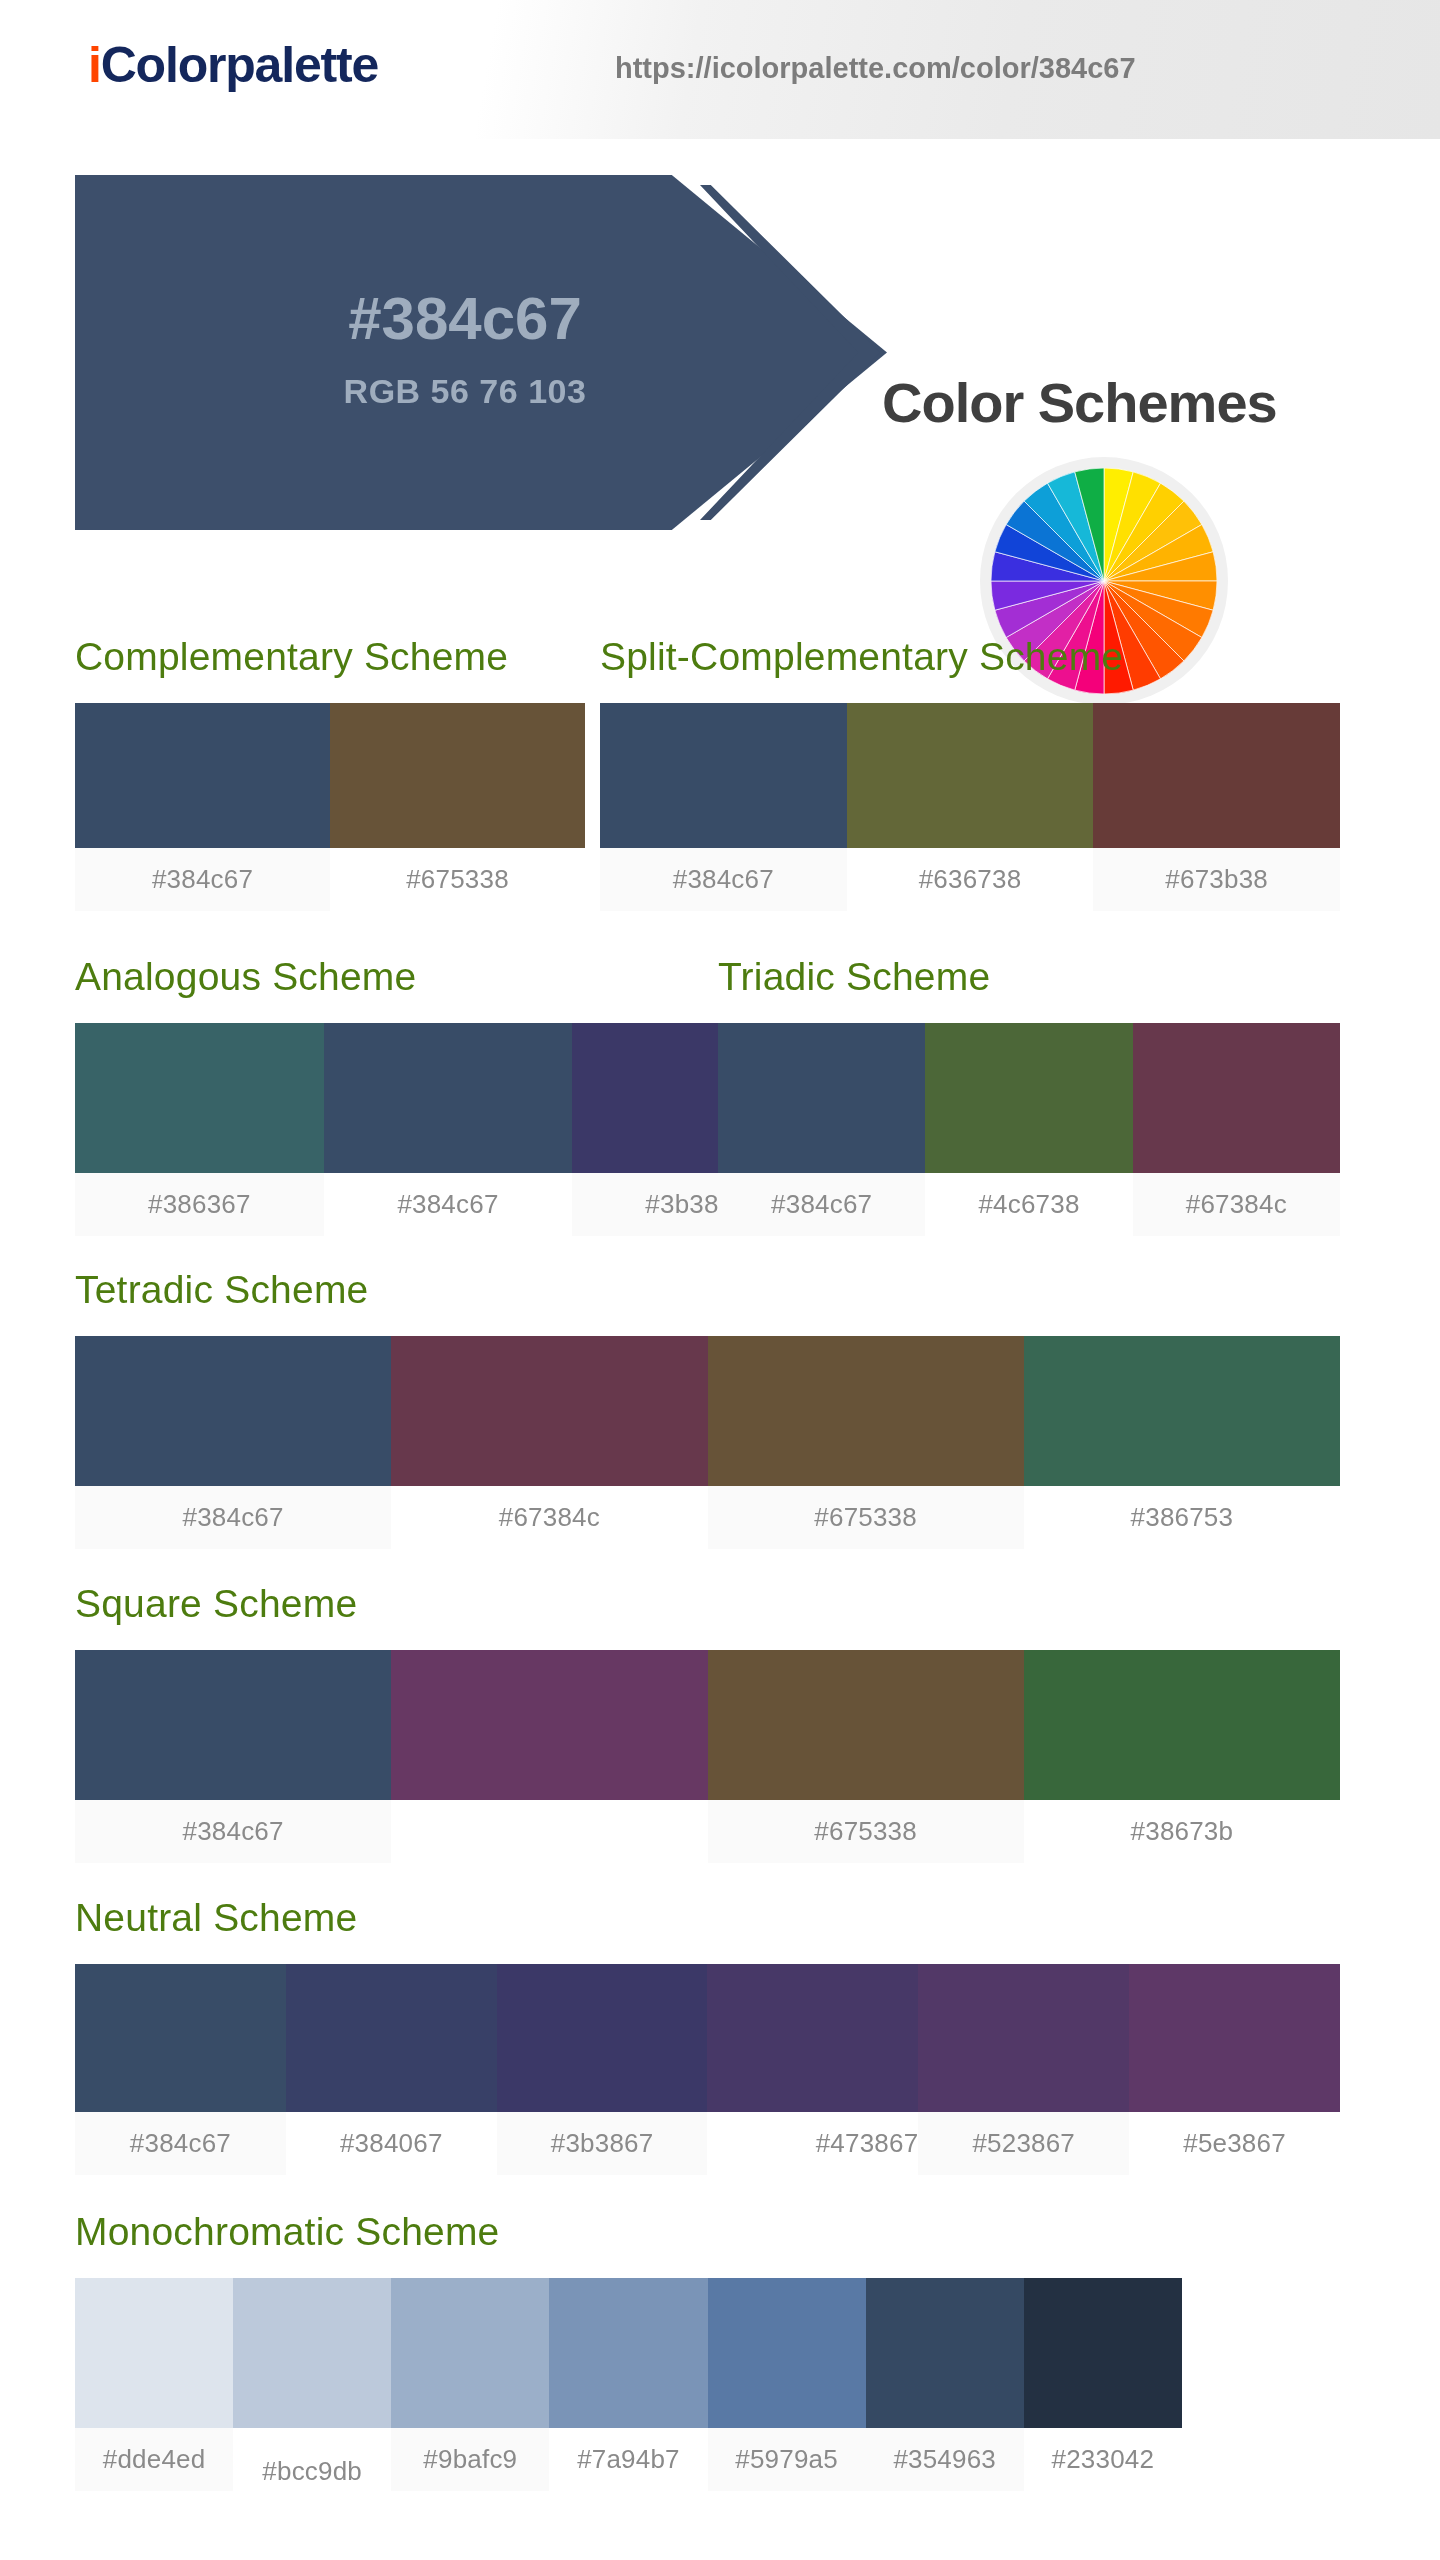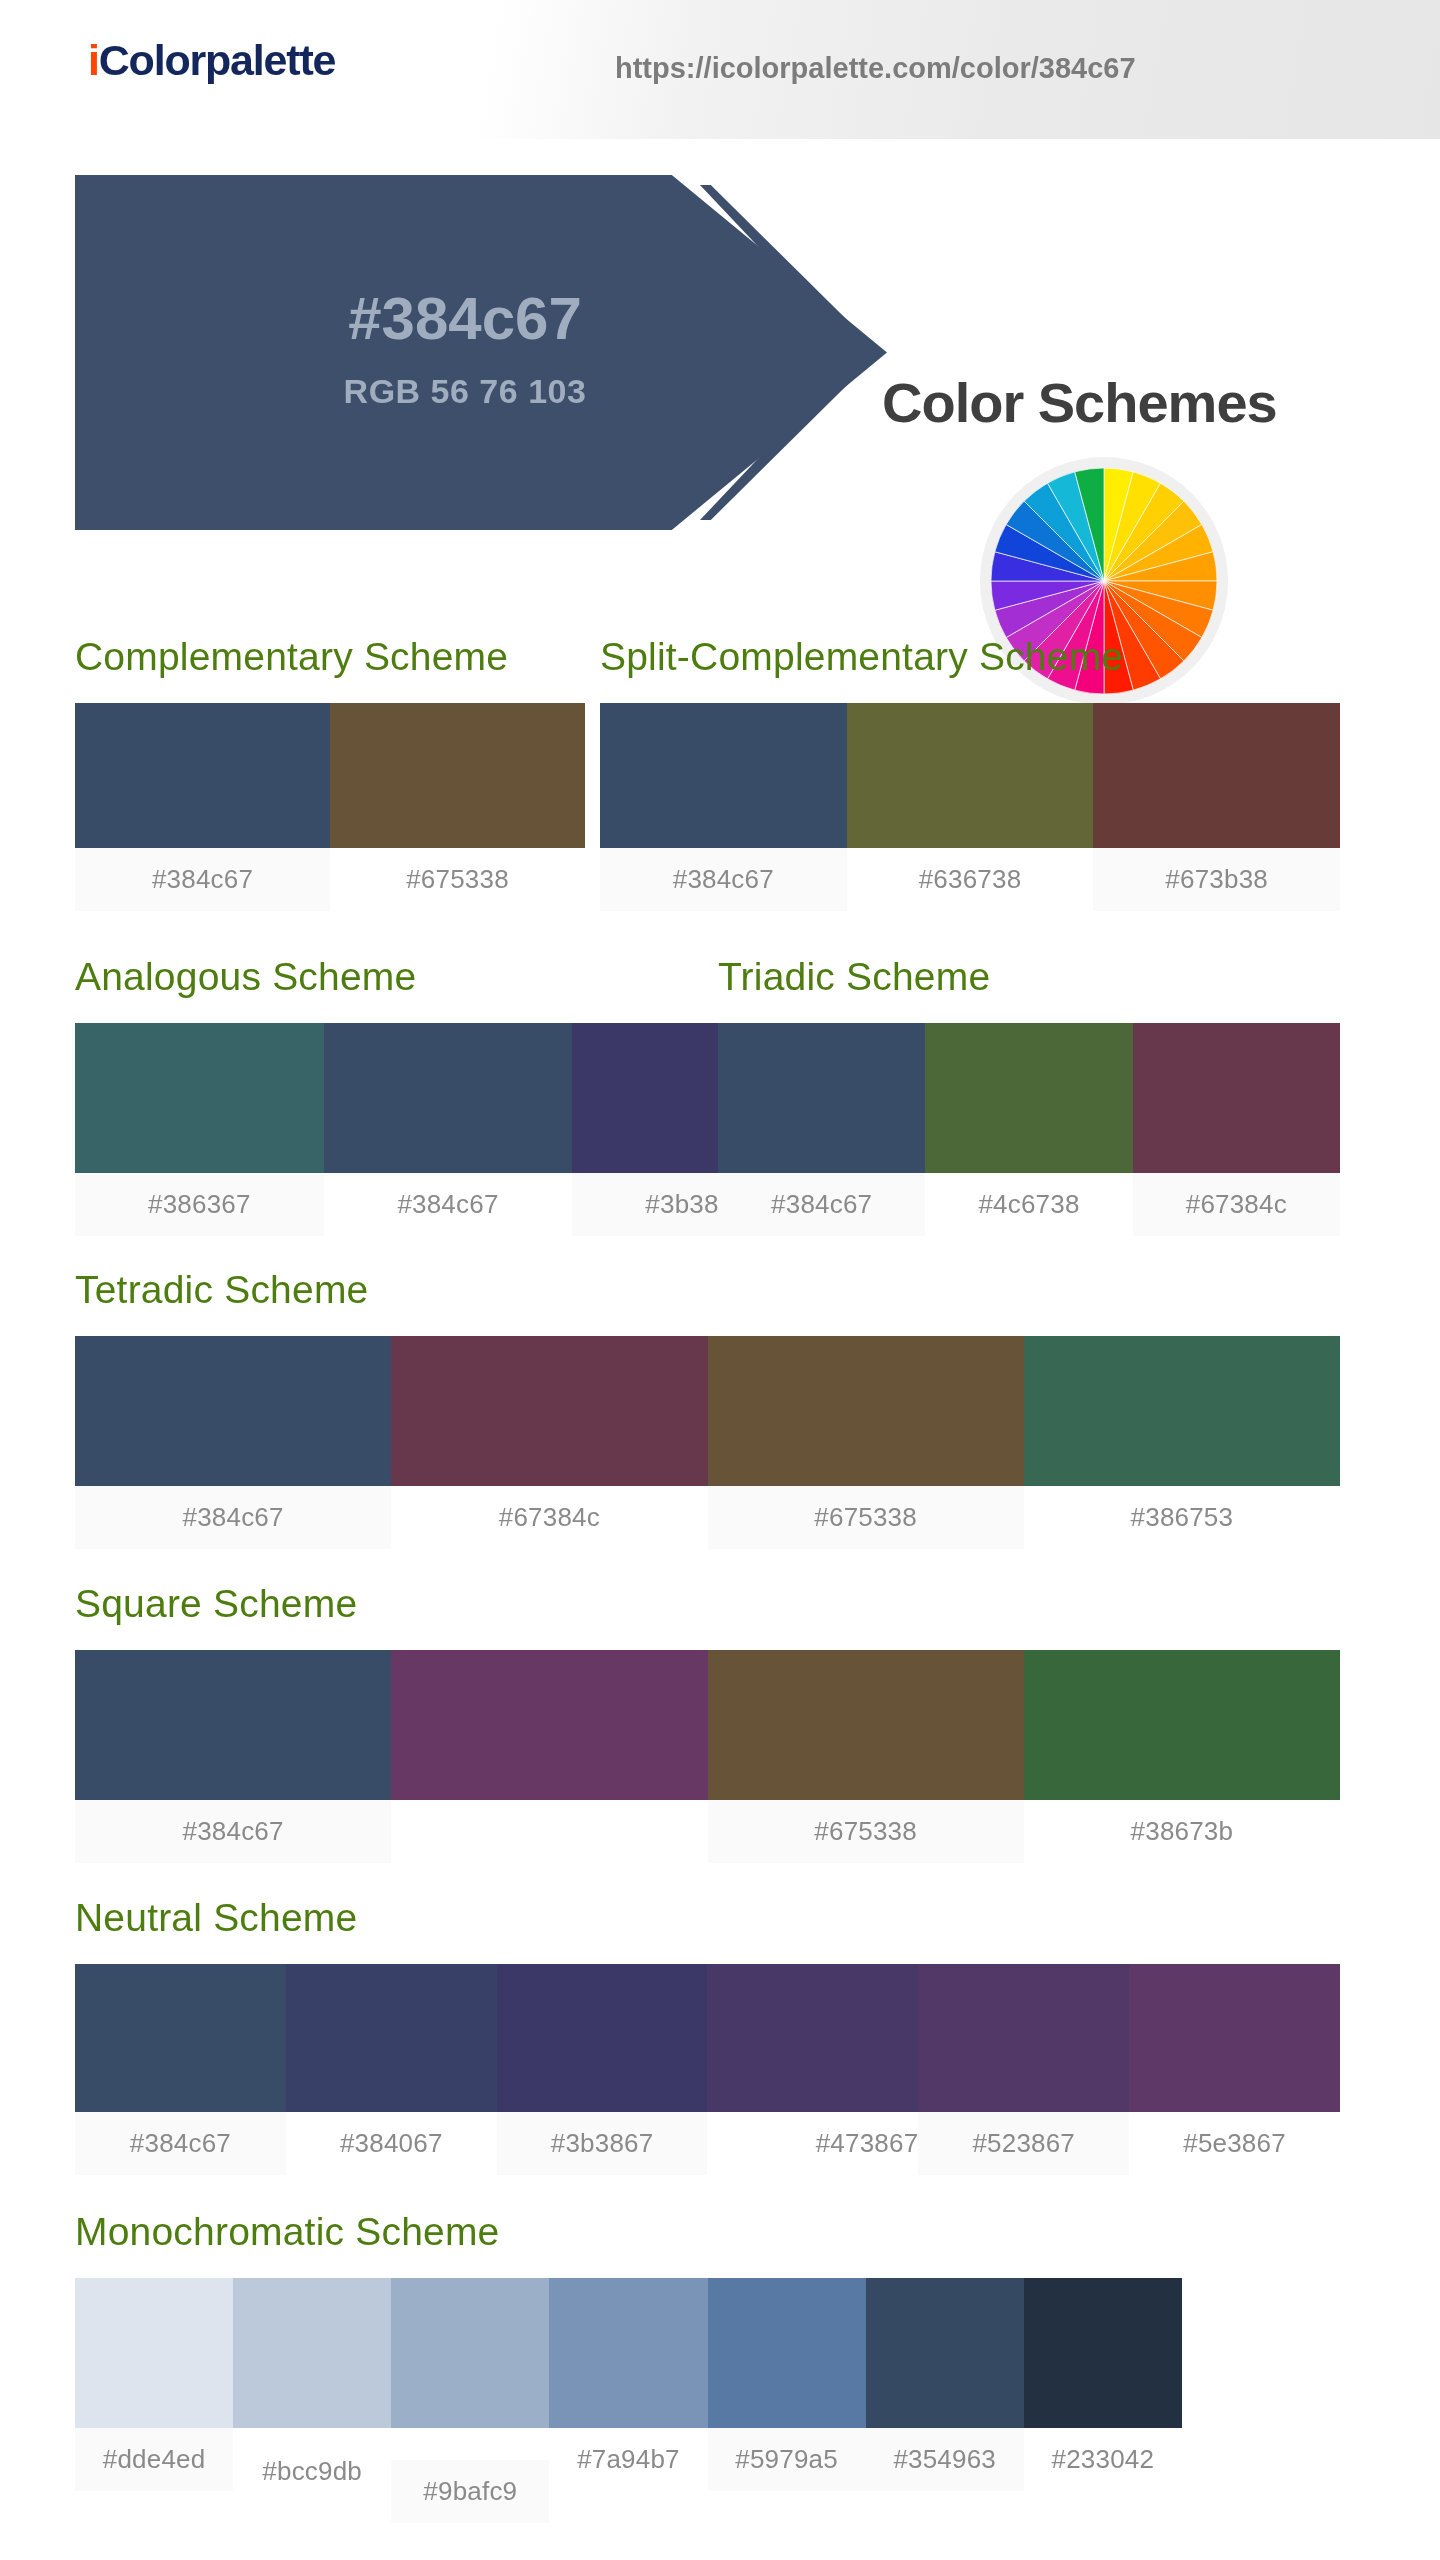--- a/index.html
+++ b/index.html
@@ -14,21 +14,21 @@
 
   
   .header {
     position: absolute; left: 0; top: 0; width: 1440px; height: 140px;
     background: linear-gradient(100deg, #ffffff 0%, #ffffff 34%, #f2f2f2 48%, #eaeaea 70%, #e6e6e6 100%);
     border-bottom: 1px solid #ffffff;
   }
   .header-inner { position: relative; width: 1440px; height: 140px; }
   .logo {
     position: absolute; left: 88px; top: 36px;
-    font-size: 43px; font-weight: bold; letter-spacing: -1.2px;
+    font-size: 50px; font-weight: bold; letter-spacing: -1.2px;
     white-space: nowrap;
   }
   .logo .i { color: #ff4500; }
   .logo .rest { color: #14275c; }
   .url {
     position: absolute; left: 615px; top: 52px;
     font-size: 29px; color: #7c7c7c; font-weight: 700; white-space: nowrap;
   }
 
   
@@ -276,21 +276,21 @@
         <div class="scheme-label">Monochromatic Scheme</div>
         <div class="swatch-row" style="margin-top: 24px;">
           <div class="swatch-col" style="width: 12.5%;">
             <div class="swatch-block" style="height: 150px; background: rgb(221, 228, 237);"></div>
             <div class="swatch-caption cap-a">#dde4ed</div>
           </div>
           <div class="swatch-col" style="width: 12.5%; gap: 12px;">
             <div class="swatch-block" style="height: 150px; background: rgb(188, 201, 219);"></div>
             <div class="swatch-caption cap-b">#bcc9db</div>
           </div>
-          <div class="swatch-col" style="width: 12.5%; gap: 32px;">
+          <div class="swatch-col" style="width: 12.5%;">
             <div class="swatch-block" style="height: 150px; background: rgb(155, 175, 201);"></div>
             <div class="swatch-caption cap-a">#9bafc9</div>
           </div>
           <div class="swatch-col" style="width: 12.5%;">
             <div class="swatch-block" style="height: 150px; background: rgb(122, 148, 183);"></div>
             <div class="swatch-caption cap-b">#7a94b7</div>
           </div>
           <div class="swatch-col" style="width: 12.5%;">
             <div class="swatch-block" style="height: 150px; background: rgb(89, 121, 165);"></div>
             <div class="swatch-caption cap-a">#5979a5</div>

